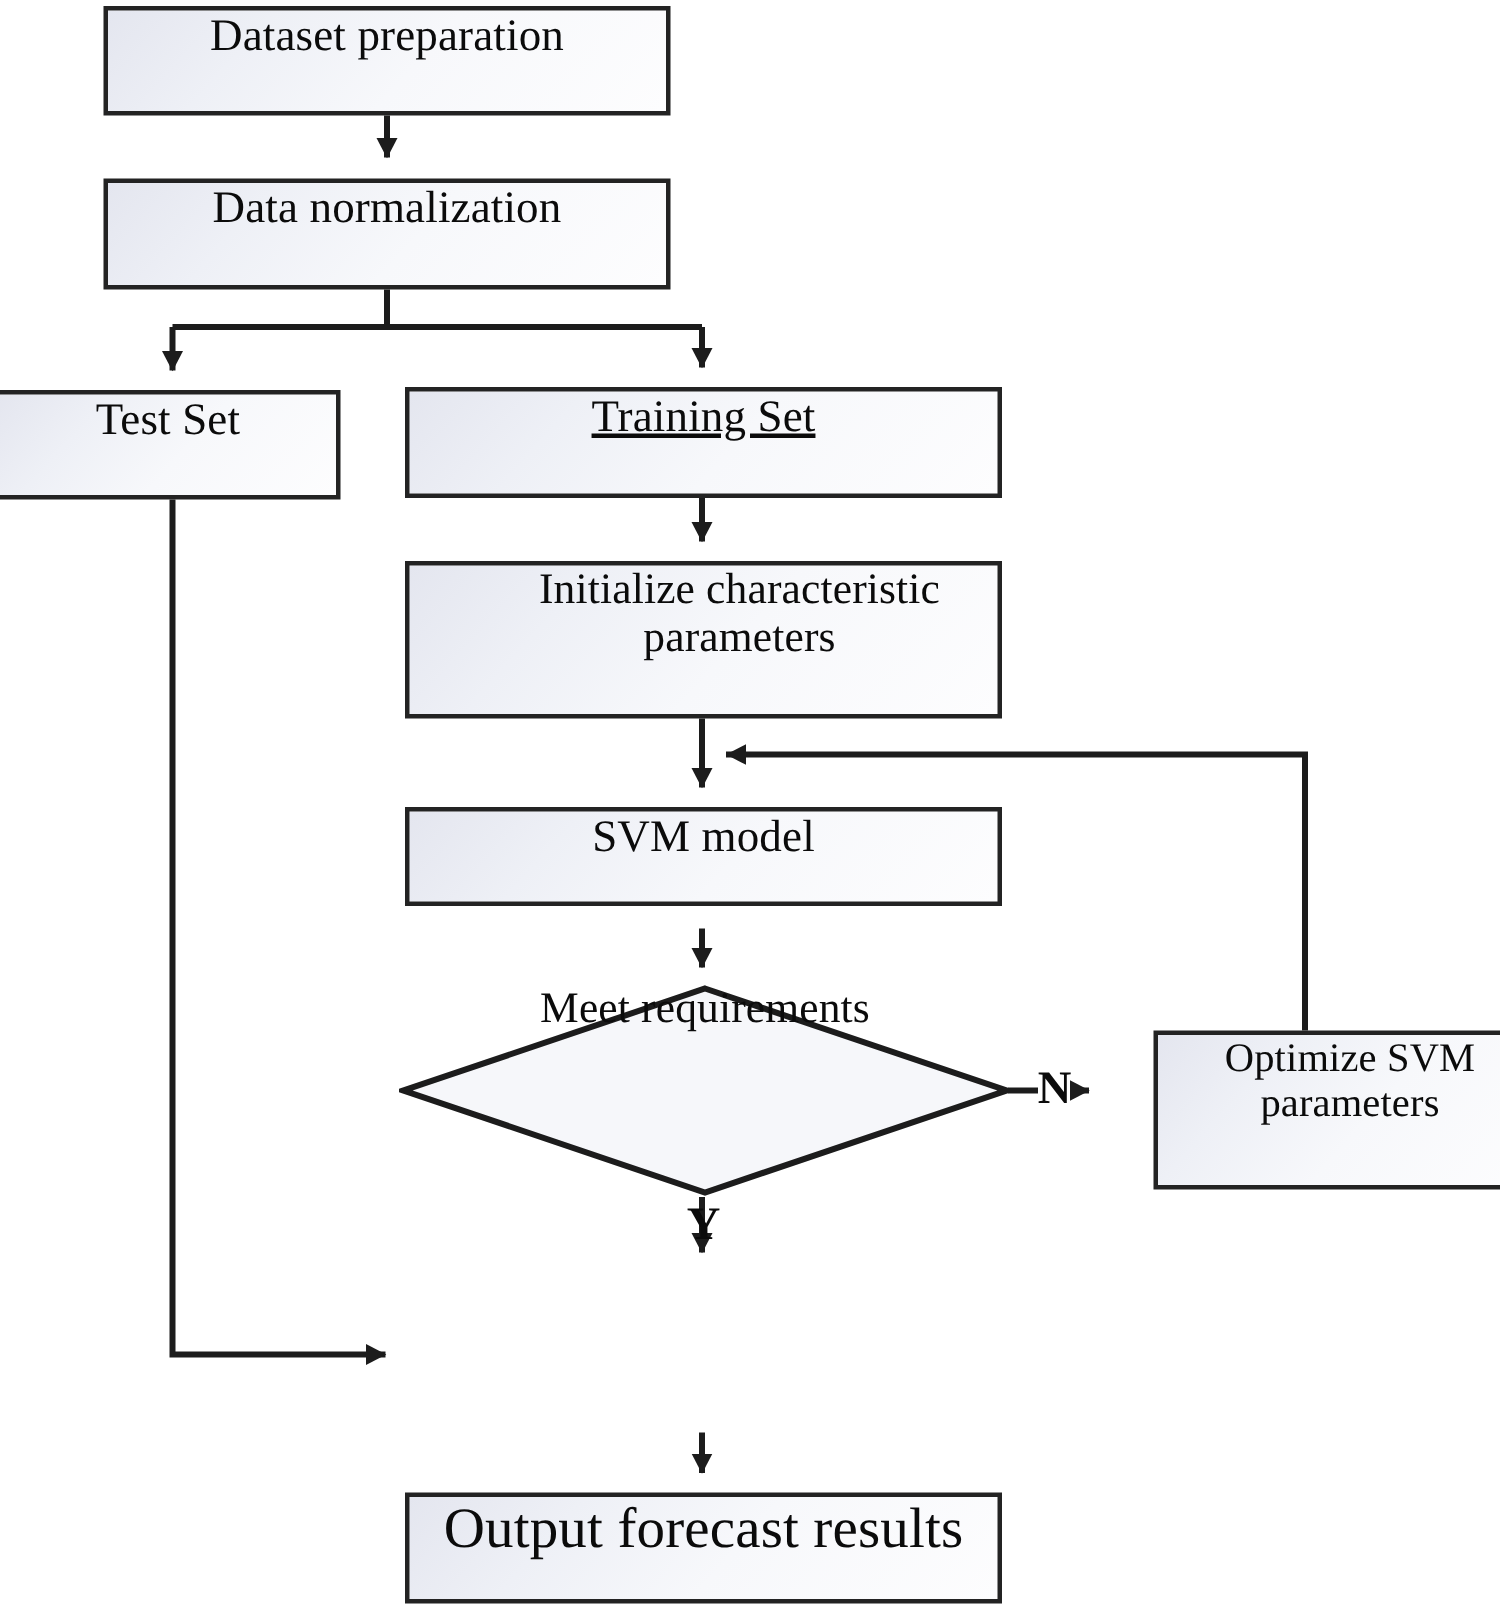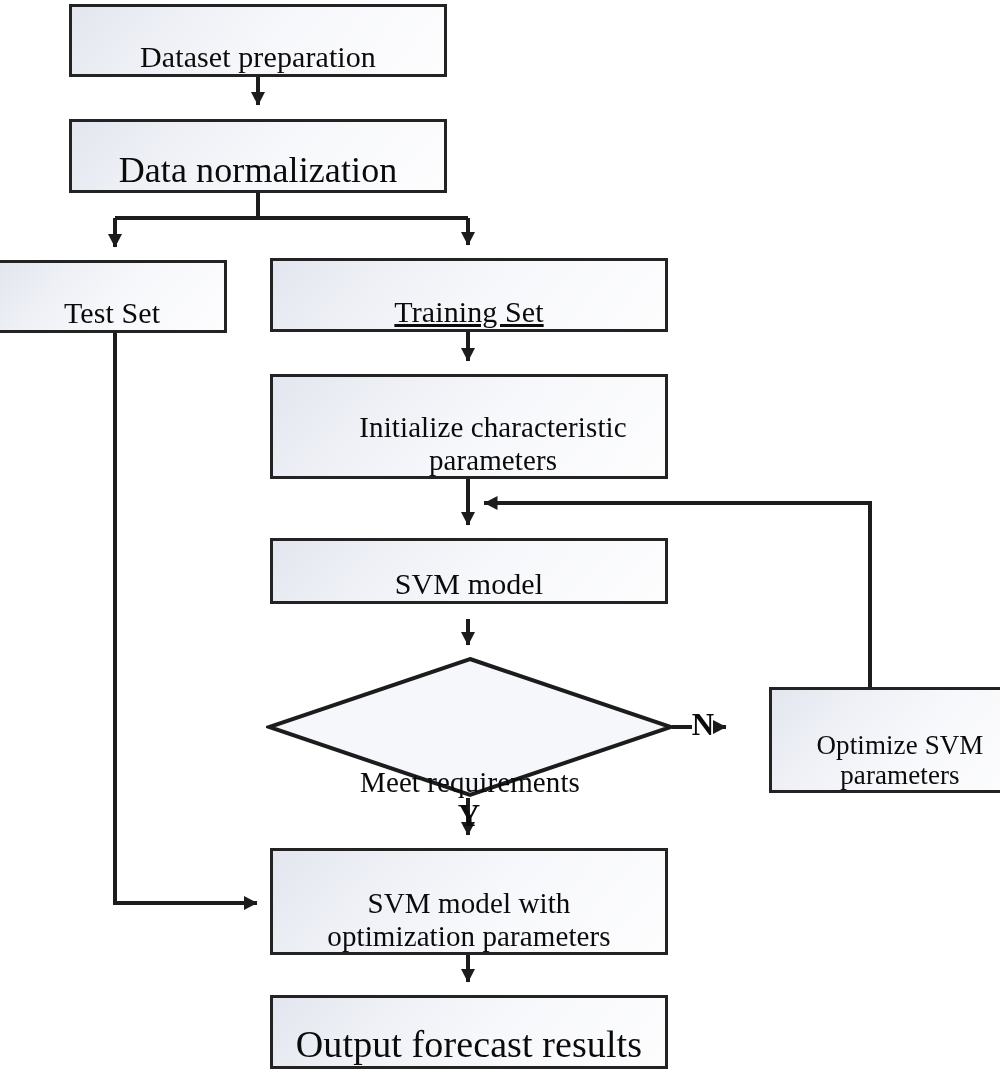--- a/index.html
+++ b/index.html
@@ -23,21 +23,21 @@
     left: 0;
     top: 0;
     width: 1000px;
     height: 1072px;
     pointer-events: none;
   }
   .node {
     position: absolute;
     box-sizing: border-box;
     display: flex;
-    align-items: flex-end;
+    align-items: flex-start;
     justify-content: center;
     text-align: center;
     color: #0b0b0b;
     line-height: 1.12;
     letter-spacing: 0.1px;
   }
   .node.process {
     border: 3px solid #232323;
     background: linear-gradient(132deg, #e4e6ef 0%, #eef0f6 26%, #f7f8fb 55%, #fdfdfe 100%);
   }
@@ -62,21 +62,21 @@
   }
   .edge-label {
     position: absolute;
     color: #0b0b0b;
     font-weight: 700;
     line-height: 1;
     text-align: center;
   }
   
   #node-dataset-preparation { left: 69px;  top: 4px;    width: 378px; height: 73px;  font-size: 30px; }
-  #node-data-normalization  { left: 69px;  top: 119px;  width: 378px; height: 74px;  font-size: 36px; }
+  #node-data-normalization  { left: 69px;  top: 119px;  width: 378px; height: 74px;  font-size: 30px; }
   #node-test-set            { left: -3px;  top: 260px;  width: 230px; height: 73px;  font-size: 30px; }
   #node-training-set        { left: 270px; top: 258px;  width: 398px; height: 74px;  font-size: 30px; text-decoration: underline; }
   #node-initialize-params   { left: 270px; top: 374px;  width: 398px; height: 105px; font-size: 29px; padding-left: 48px; }
   #node-svm-model           { left: 270px; top: 538px;  width: 398px; height: 66px;  font-size: 30px; }
   #node-meet-requirements   { left: 266px; top: 656px;  width: 408px; height: 142px; font-size: 29px; }
   #node-optimize-svm        { left: 738px; top: 687px;  width: 262px; height: 106px;  font-size: 27px; margin-left: 31px; }
   #node-svm-optimized       { left: 270px; top: 848px;  width: 398px; height: 107px; font-size: 29px; }
   #node-output-forecast     { left: 270px; top: 995px;  width: 398px; height: 74px;  font-size: 38px; }
   
   #label-branch-no  { left: 688px; top: 709px; width: 30px; font-size: 31px; }
@@ -159,24 +159,20 @@
       <polygon points="204,3 405,71 204,139 3,71" fill="#f6f7fa" stroke="#1c1c1c" stroke-width="4" vector-effect="non-scaling-stroke"></polygon>
     </svg>
     <span class="node-text">Meet requirements</span>
   </div>
 
   <div class="node process" id="node-optimize-svm">
     <span class="node-text">Optimize SVM
 parameters</span>
   </div>
 
-  <div class="node process" id="node-svm-optimized">
-    <span class="node-text">SVM model with
-optimization parameters</span>
-  </div>
 
   <div class="node process" id="node-output-forecast">
     <span class="node-text">Output forecast results</span>
   </div>
 
   <div class="edge-label" id="label-branch-no">N</div>
 
   <div class="edge-label" id="label-branch-yes">Y</div>
 
 </div>

